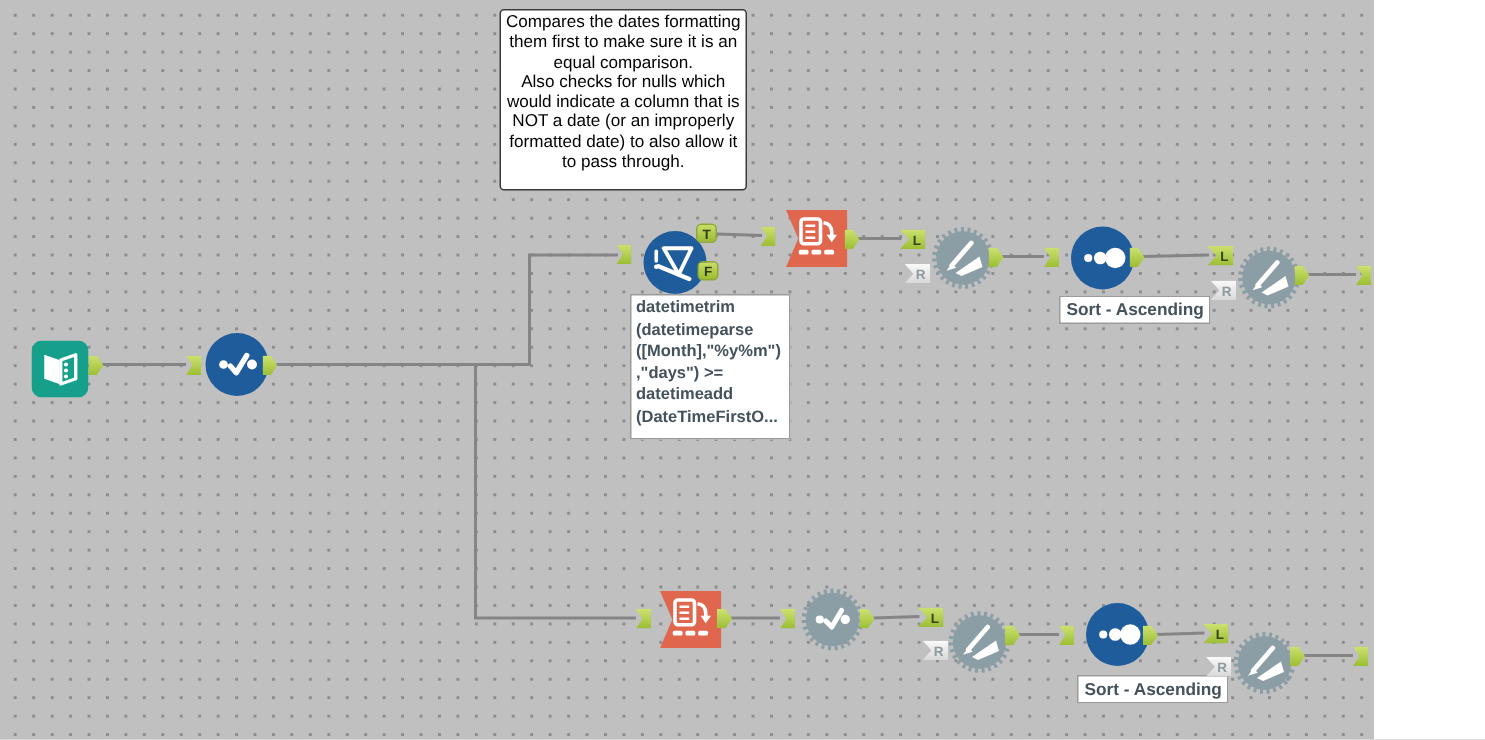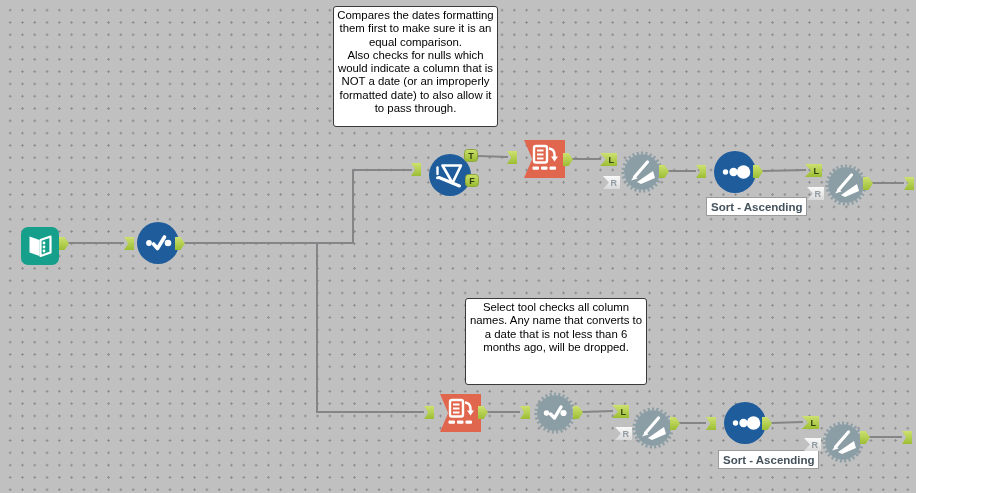--- a/index.html
+++ b/index.html
@@ -56,22 +56,22 @@
     <polyline points="872,183 904,183"></polyline>
     <polyline points="487,412 520,412"></polyline>
     <polyline points="582,412 613,411"></polyline>
     <polyline points="679,423 706,423"></polyline>
     <polyline points="771,423 803,422"></polyline>
     <polyline points="869,437 902,437"></polyline>
   </svg>
 
   <div class="comment" style="left:333px;top:6px;width:165px;height:121px;">Compares the dates formatting them first to make sure it is an equal comparison.
 Also checks for nulls which would indicate a column that is NOT a date (or an improperly formatted date) to also allow it to pass through.</div>
-  <div class="comment" style="left:465px;top:298px;width:182px;height:87px;">Select tool checks all column names. Any name that converts to a date that is not less than 6 months ago, will be dropped.</div>
-
+
+  <div class="annotation ann-expr" style="left:420px;top:196px;width:107px;height:97px;">datetimetrim (datetimeparse ([Month],"%y%m"),"days") &gt;= datetimeadd (DateTimeFirstO...</div>
   <div class="annotation ann-sort" style="left:706px;top:197px;width:101px;height:19px;">Sort - Ascending</div>
   <div class="annotation ann-sort" style="left:718px;top:450px;width:101px;height:19px;">Sort - Ascending</div>
 
   <div class="tool" style="left:21px;top:227px;">
     <svg width="38" height="38" viewBox="0 0 38 38">
       <rect x="0" y="0" width="38" height="38" rx="7" fill="#16a08c"></rect>
       <path d="M8.5,9.5 L18.5,13 L18.5,29 L8.5,25.5 Z" fill="#ffffff"></path>
       <path d="M29.5,9.5 L19.5,13 L19.5,29 L29.5,25.5 Z" fill="none" stroke="#ffffff" stroke-width="2.2" stroke-linejoin="round"></path>
       <circle cx="23" cy="16" r="1.4" fill="#ffffff"></circle>
       <circle cx="23" cy="20" r="1.4" fill="#ffffff"></circle>

